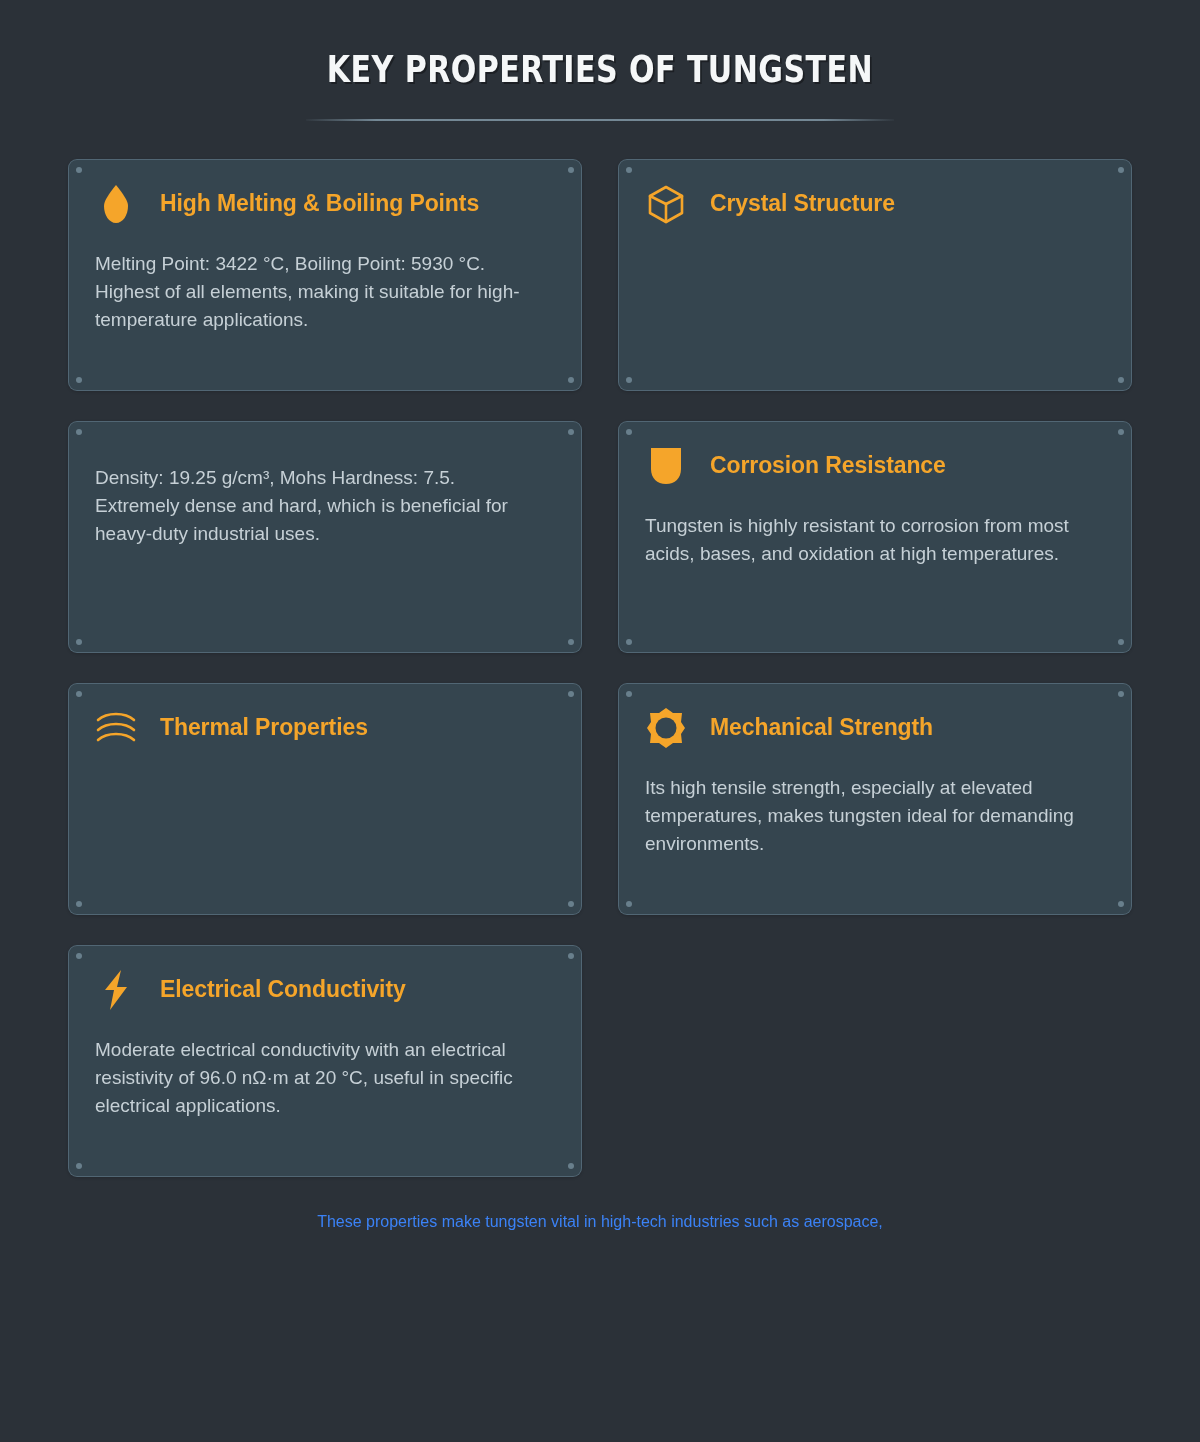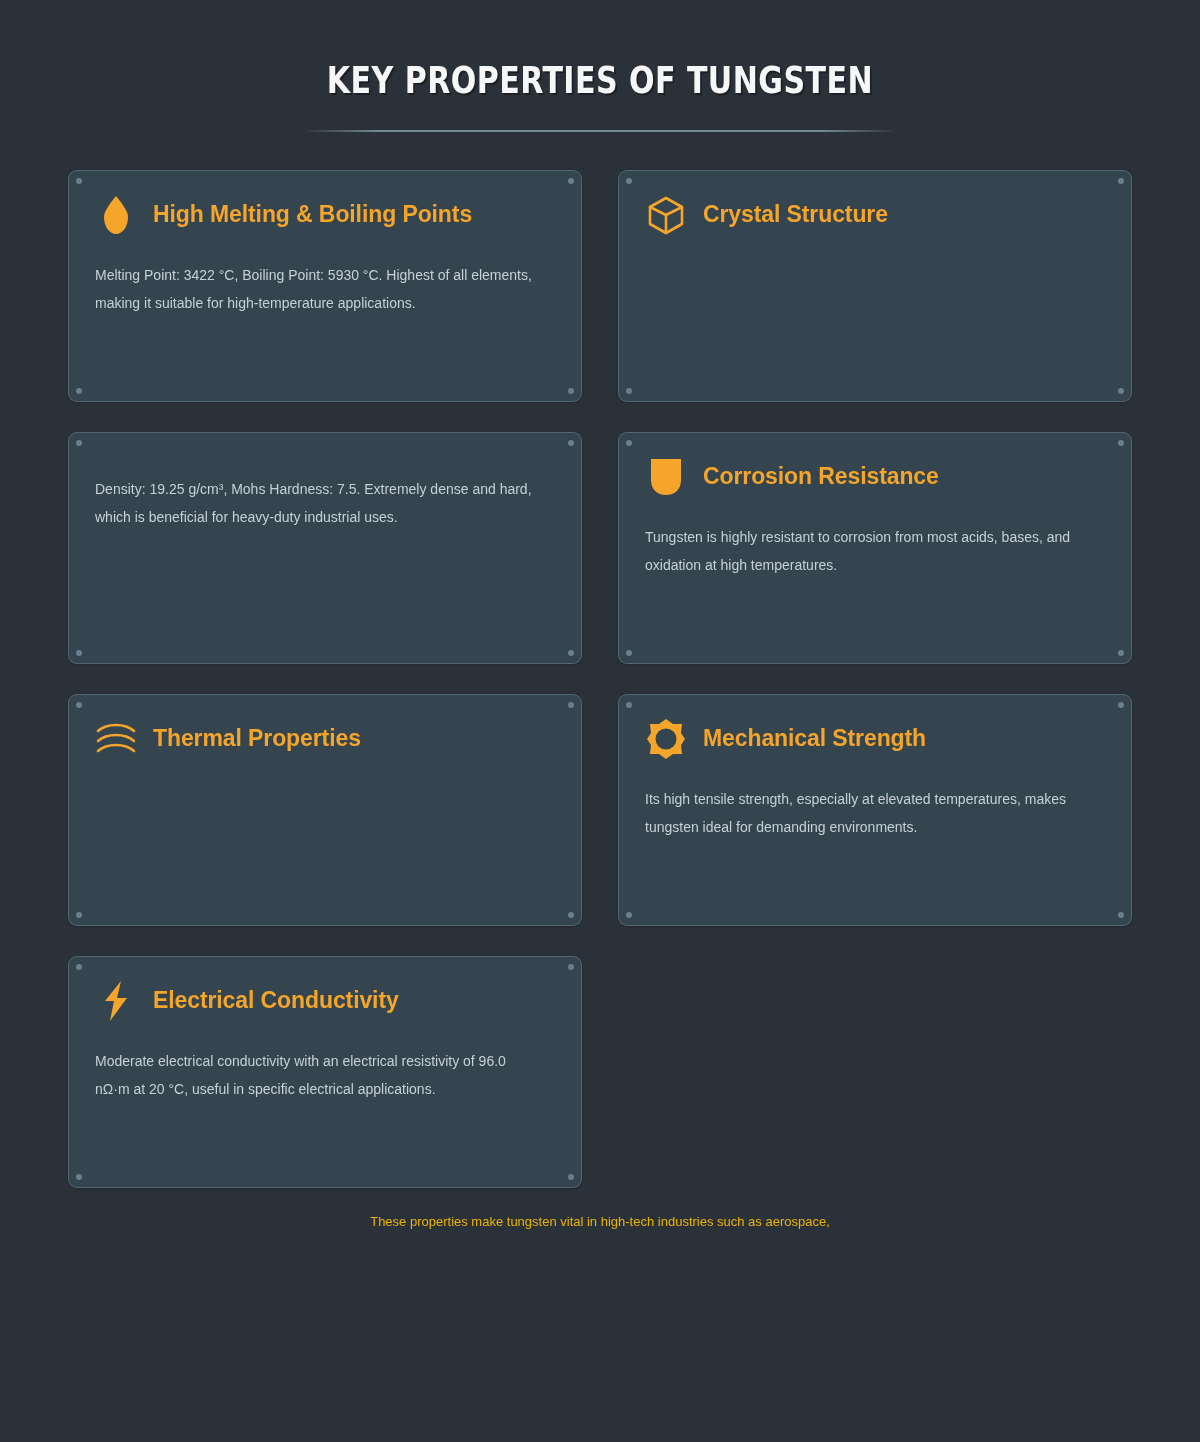--- a/index.html
+++ b/index.html
@@ -9,21 +9,21 @@
     height: 1442px;
     background: #2b3138;
     font-family: "Liberation Sans", sans-serif;
     overflow: hidden;
   }
 
   .page {
     width: 1200px;
     height: 1442px;
     position: relative;
-    padding: 16px;
+    padding: 5px;
   }
 
   
   .header {
     padding-top: 44px;
     text-align: center;
   }
 
   .title {
     font-family: "Liberation Sans Narrow", "DejaVu Sans Condensed", "Liberation Sans", sans-serif;
@@ -78,21 +78,21 @@
     opacity: 0.72;
   }
   .card .dot.tl { left: 7px;  top: 7px; }
   .card .dot.tr { right: 7px; top: 7px; }
   .card .dot.bl { left: 7px;  bottom: 7px; }
   .card .dot.br { right: 7px; bottom: 7px; }
 
   .card-head {
     display: flex;
     align-items: center;
-    gap: 16px;
+    gap: 23px;
     height: 48px;
     padding-left: 4px;
   }
 
   .icon-wrap {
     width: 42px;
     height: 42px;
     display: flex;
     align-items: center;
     justify-content: center;
@@ -104,35 +104,35 @@
     font-size: 23px;
     font-weight: 700;
     color: #f5a52a;
     letter-spacing: -0.1px;
     white-space: nowrap;
   }
 
   .card-body {
     margin-top: 22px;
     padding-left: 4px;
-    font-size: 14px;
+    font-size: 19px;
     line-height: 28px;
     color: #c6d0d6;
     max-width: 452px;
   }
 
   
   .footer {
     position: absolute;
     left: 0;
     right: 0;
     top: 1208px;
     text-align: center;
-    color: #eab308;
-    font-size: 13px;
+    color: #3b82f6;
+    font-size: 16px;
     line-height: 28px;
   }
   .footer .fline { display: block; }
 </style>
 </head>
 <body>
 
 <div class="page">
 
   <div class="header">

